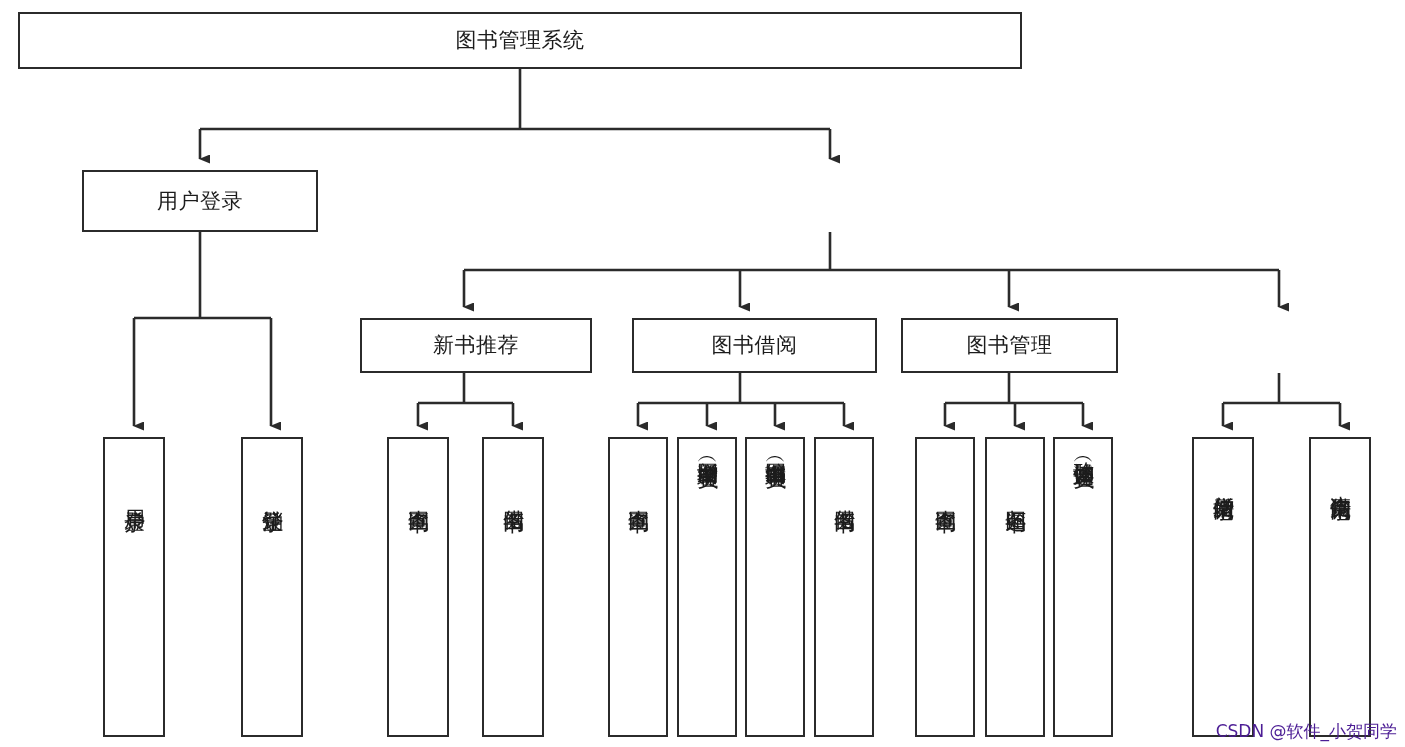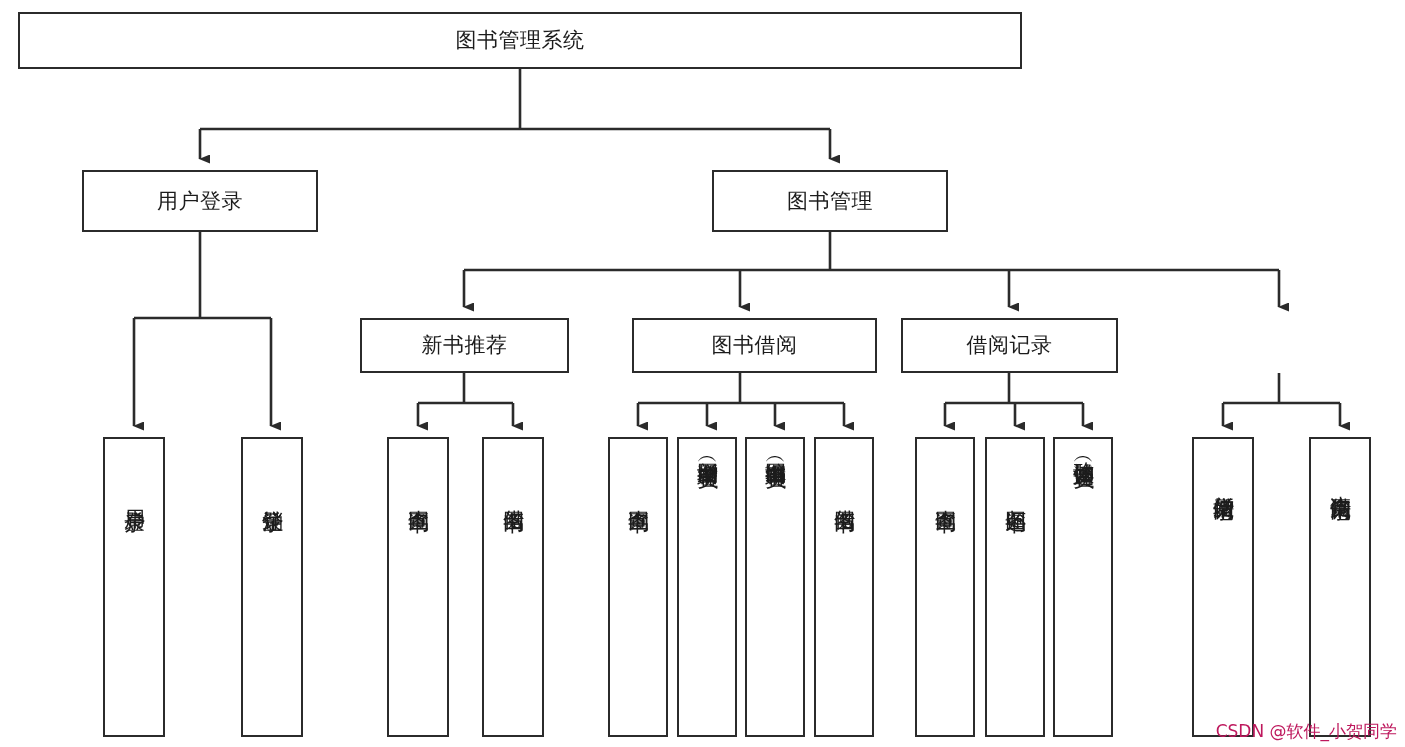--- a/index.html
+++ b/index.html
@@ -68,21 +68,21 @@
     margin-top: 38px;
   }
   .node.vertical.tall .node-label {
     margin-top: 4px;
   }
   #watermark {
     position: absolute;
     right: 8px;
     bottom: 4px;
     font-size: 17px;
-    color: #be185d;
+    color: #4c1d95;
     z-index: 5;
     white-space: nowrap;
     font-family: "DejaVu Sans", "Liberation Sans", sans-serif;
   }
 </style>
 </head>
 <body>
 
 <div id="diagram-root">
 
@@ -136,32 +136,29 @@
     </g>
   </svg>
 
   <div class="node root horizontal" style="left:18px; top:12px; width:1004px; height:57px;">
     <span class="node-label">图书管理系统</span>
   </div>
 
   <div class="node horizontal" style="left:82px; top:170px; width:236px; height:62px;">
     <span class="node-label">用户登录</span>
   </div>
-  <div class="node horizontal" style="left:712px; top:170px; width:236px; height:62px;">
-    <span class="node-label">图书管理</span>
-  </div>
-
-  <div class="node horizontal" style="left:360px; top:318px; width:209px; height:55px;">
+
+  <div class="node horizontal" style="left:360px; top:318px; width:232px; height:55px;">
     <span class="node-label">新书推荐</span>
   </div>
   <div class="node horizontal" style="left:632px; top:318px; width:245px; height:55px;">
     <span class="node-label">图书借阅</span>
   </div>
   <div class="node horizontal" style="left:901px; top:318px; width:217px; height:55px;">
-    <span class="node-label">借阅记录</span>
+    <span class="node-label">图书管理</span>
   </div>
 
   <div class="node vertical short" style="left:103px; top:437px; width:62px; height:300px;">
     <span class="node-label">用户登录</span>
   </div>
   <div class="node vertical short" style="left:241px; top:437px; width:62px; height:300px;">
     <span class="node-label">注销登录</span>
   </div>
 
   <div class="node vertical short" style="left:387px; top:437px; width:62px; height:300px;">

